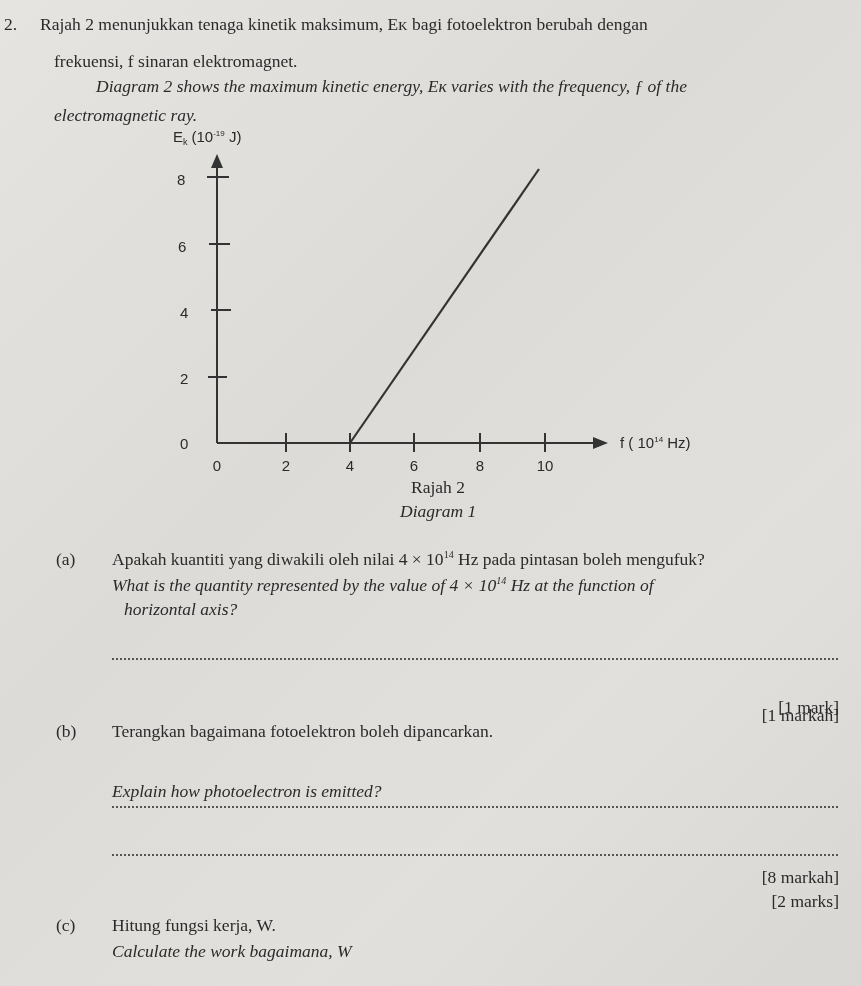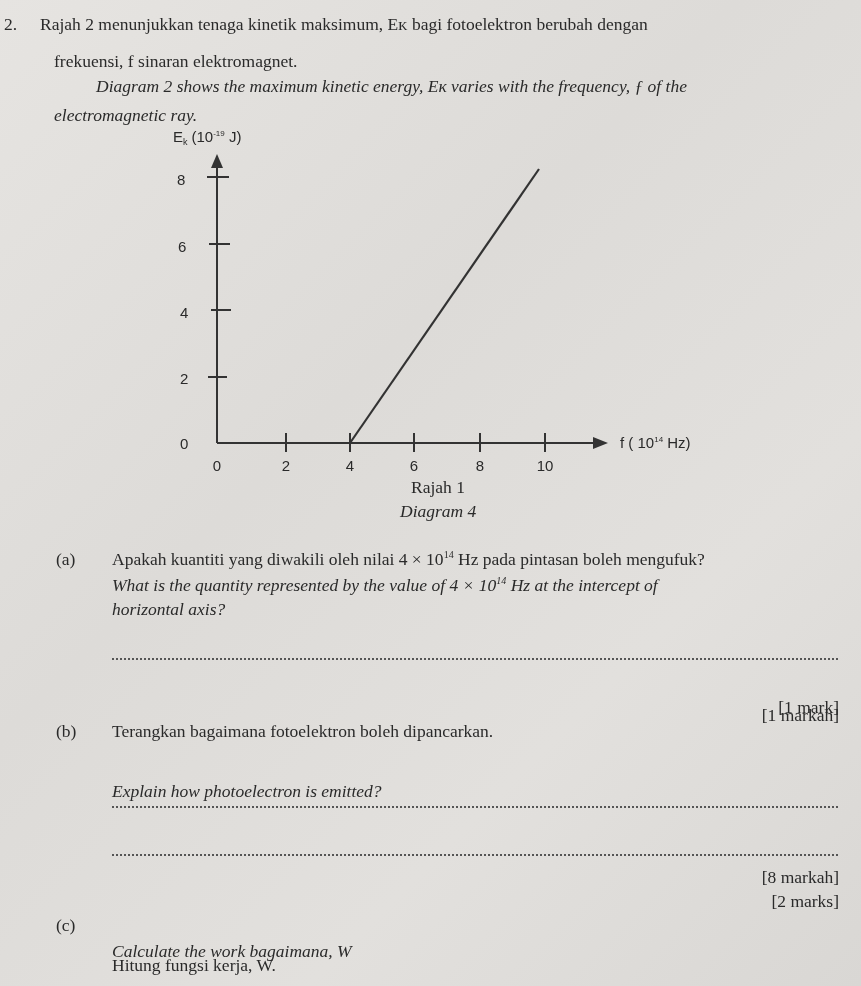--- a/index.html
+++ b/index.html
@@ -63,34 +63,34 @@
     <text x="414" y="471">6</text>
     <text x="480" y="471">8</text>
     <text x="545" y="471">10</text>
   </g>
 
   <text x="620" y="448" font-size="15"><tspan>f ( 10</tspan><tspan font-size="8" dy="-6">14</tspan><tspan dy="6"> Hz)</tspan></text>
 
   <line x1="350" y1="443" x2="539" y2="169" stroke="#333" stroke-width="2.2"></line>
 </svg>
 
-<div class="abs q-text" style="left:411px; top:476px;">Rajah 1</div>
-<div class="abs q-text it" style="left:400px; top:500px;">Diagram 4</div>
+<div class="abs q-text" style="left:411px; top:476px;">Rajah 2</div>
+<div class="abs q-text it" style="left:400px; top:500px;">Diagram 1</div>
 
 <div class="abs q-text" style="left:56px; top:548px;">(a)</div>
 <div class="abs q-text" style="left:112px; top:548px;"><span>Apakah kuantiti yang diwakili oleh nilai 4 × 10</span><sup>14</sup><span> Hz pada pintasan boleh mengufuk?</span></div>
-<div class="abs q-text it" style="left:112px; top:574px;"><span>What is the quantity represented by the value of 4 × 10</span><sup>14</sup><span> Hz at the intercept of</span></div>
-<div class="abs q-text it" style="left:112px; top:598px;">horizontal axis?</div>
+<div class="abs q-text it" style="left:112px; top:574px;"><span>What is the quantity represented by the value of 4 × 10</span><sup>14</sup><span> Hz at the function of</span></div>
+<div class="abs q-text it" style="left:124px; top:598px;">horizontal axis?</div>
 <div class="dots" style="left:112px; top:658px; width:726px;"></div>
 <div class="abs q-text" style="right:22px; top:670px;margin-top:34px;">[1 markah]</div>
 <div class="abs q-text" style="right:22px; top:696px;"><span>[1 mark]</span></div>
 
 <div class="abs q-text" style="left:56px; top:720px;">(b)</div>
 <div class="abs q-text" style="left:112px; top:720px;">Terangkan bagaimana fotoelektron boleh dipancarkan.</div>
 <div class="abs q-text it" style="left:112px; top:746px;margin-top:34px;">Explain how photoelectron is emitted?</div>
 <div class="dots" style="left:112px; top:806px; width:726px;"></div>
 <div class="dots" style="left:112px; top:854px; width:726px;"></div>
 <div class="abs q-text" style="right:22px; top:866px;">[8 markah]</div>
 <div class="abs q-text" style="right:22px; top:890px;">[2 marks]</div>
 
 <div class="abs q-text" style="left:56px; top:914px;">(c)</div>
-<div class="abs q-text" style="left:112px; top:914px;margin-top:40px;">Hitung fungsi kerja, W.</div>
+<div class="abs q-text" style="left:112px; top:914px;">Hitung fungsi kerja, W.</div>
 <div class="abs q-text it" style="left:112px; top:940px;">Calculate the work bagaimana, W</div>
 
 </body></html>

